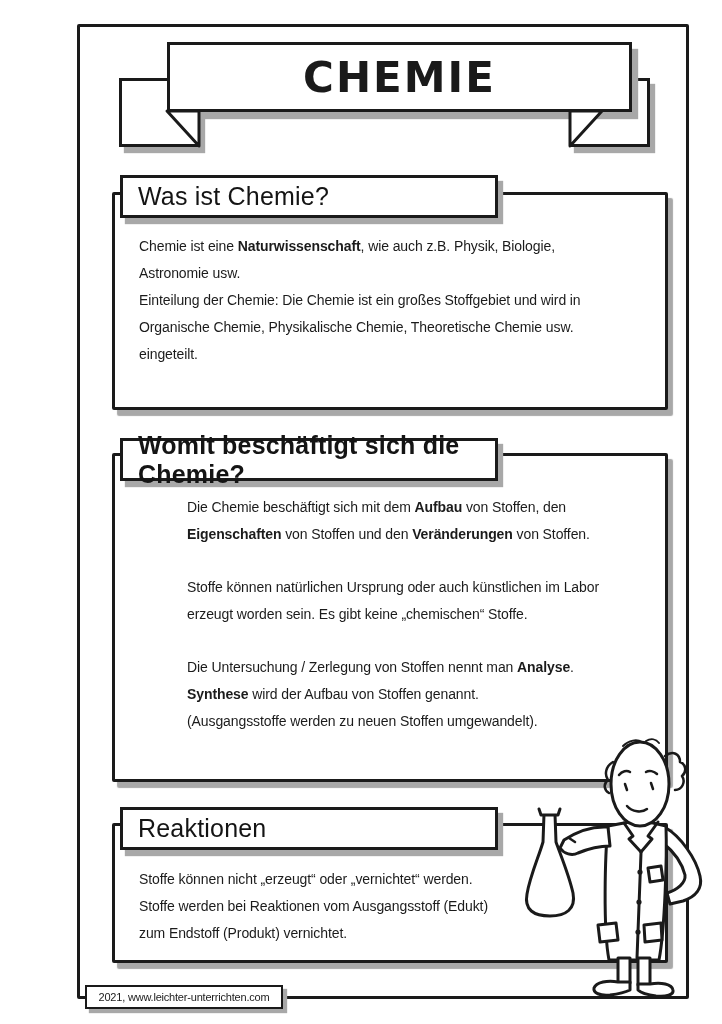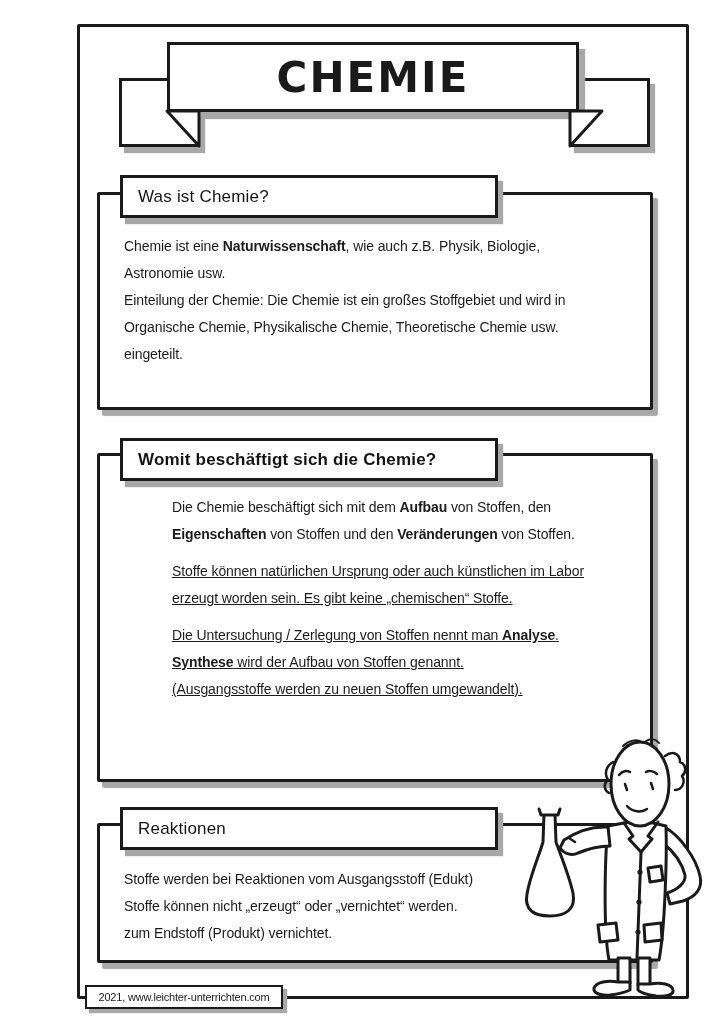--- a/index.html
+++ b/index.html
@@ -13,44 +13,44 @@
   }
   
   .flap{
     position:absolute;width:81px;height:69px;background:#fff;
     border:3px solid #1a1a1a;box-sizing:border-box;
     box-shadow:5px 6px 1px #a8a8a8;z-index:1;
   }
   .flap-left{left:119px;top:78px;}
   .flap-right{left:569px;top:78px;}
   .banner-main{
-    position:absolute;left:167px;top:42px;width:412px;height:70px;background:#fff;
+    position:absolute;left:167px;top:42px;width:465px;height:70px;background:#fff;
     border:3px solid #1a1a1a;box-sizing:border-box;box-shadow:6px 7px 1px #a8a8a8;
     display:flex;align-items:center;justify-content:center;z-index:2;
   }
   .banner-title{
     font-family:"DejaVu Sans",sans-serif;font-weight:bold;font-size:42px;
     letter-spacing:2px;color:#1a1a1a;
   }
   .overlay-svg{position:absolute;left:0;top:0;width:722px;height:1024px;z-index:3;pointer-events:none;}
   
   .sec{
-    position:absolute;left:97px;width:556px;background:#fff;
+    position:absolute;left:112px;width:556px;background:#fff;
     border:3px solid #1a1a1a;border-radius:2px;box-sizing:border-box;
     box-shadow:5px 6px 1px #a8a8a8;z-index:1;
   }
   .sec-header{
     position:absolute;left:120px;width:378px;height:43px;background:#fff;
     border:3px solid #1a1a1a;box-sizing:border-box;box-shadow:5px 6px 1px #a8a8a8;
     display:flex;align-items:center;padding-left:15px;z-index:2;
   }
-  .sec-title{font-size:17px;letter-spacing:0.2px;color:#141414;}
+  .sec-title{font-size:25px;letter-spacing:0.2px;color:#141414;}
   .sec-body{padding:38px 6px 0 24px;font-size:14px;line-height:27px;letter-spacing:-0.1px;color:#1b1b1b;}
   .sec-body-3{padding-top:40px;}
-  .block + .block{margin-top:10px;text-decoration:underline;}
+  .block + .block{margin-top:26px;}
   .line{white-space:nowrap;}
   .line .b{font-weight:bold;}
   
   .credit-box{
     position:absolute;left:85px;top:985px;width:198px;height:24px;background:#fff;
     border:2px solid #1a1a1a;box-sizing:border-box;box-shadow:4px 4px 1px #a8a8a8;
     display:flex;align-items:center;justify-content:center;z-index:5;
   }
   .credit-text{font-size:11px;letter-spacing:-0.2px;color:#1b1b1b;}
   
@@ -105,22 +105,22 @@
       </div>
     </div>
   </div>
   <div class="sec-header" style="top:438px;font-weight:bold;">
     <span class="sec-title">Womit beschäftigt sich die Chemie?</span>
   </div>
 
   <div class="sec" style="top:823px;height:140px;">
     <div class="sec-body sec-body-3">
       <div class="block">
+        <div class="line"><span>Stoffe können nicht „erzeugt“ oder „vernichtet“ werden.</span></div>
         <div class="line"><span>Stoffe werden bei Reaktionen vom Ausgangsstoff (Edukt)</span></div>
-        <div class="line"><span>Stoffe können nicht „erzeugt“ oder „vernichtet“ werden.</span></div>
         <div class="line"><span>zum Endstoff (Produkt) vernichtet.</span></div>
       </div>
     </div>
   </div>
   <div class="sec-header" style="top:807px;">
     <span class="sec-title">Reaktionen</span>
   </div>
 
   <div class="credit-box">
     <span class="credit-text">2021, www.leichter-unterrichten.com</span>

